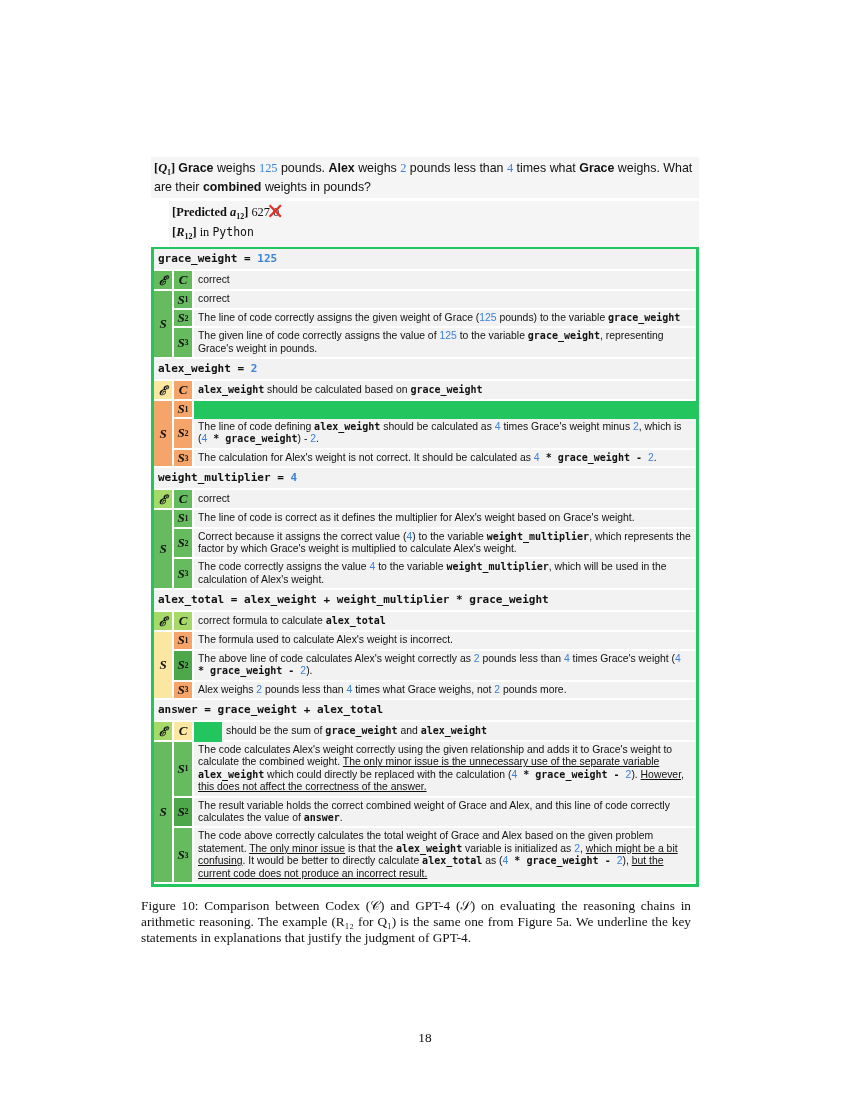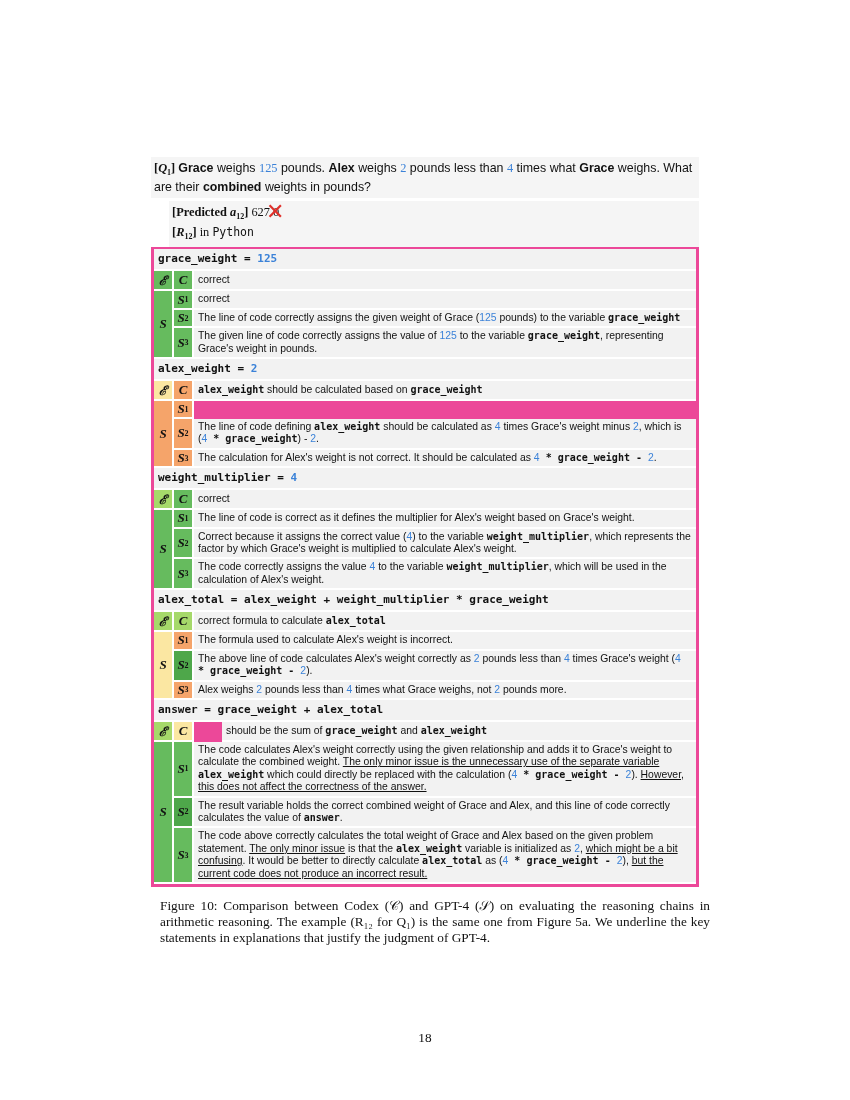--- a/index.html
+++ b/index.html
@@ -5,35 +5,35 @@
   html, body { margin: 0; padding: 0; }
   body { width: 850px; height: 1100px; background: #ffffff; position: relative; font-family: "Liberation Sans", sans-serif; color: #111; }
   .fig { position: absolute; left: 151px; top: 157px; width: 548px; }
   .qbox { background: #f5f5f5; padding: 4px 4px 3px 3px; font-size: 12.4px; line-height: 15px; }
   .serif { font-family: "Liberation Serif", serif; }
   .mono { font-family: "DejaVu Sans Mono", monospace; }
   .blue { color: #3b82d8; }
   .num-serif { font-family: "Liberation Serif", serif; color: #3b82d8; }
   .predbox { background: #f5f5f5; margin-top: 3px; padding: 4px 3px 3px 3px; font-size: 12.4px; line-height: 15px; position: relative; margin-left: 18px; }
   .xmark { position: absolute; left: 97px; top: 1px; color: #e0302a; font-size: 22px; font-weight: bold; line-height: 20px; font-family: "DejaVu Sans", sans-serif; }
-  .chain { background: #ec4899; padding: 2px 3px 3px 3px; }
+  .chain { background: #22c55e; padding: 2px 3px 3px 3px; }
   .codeline { font-family: "DejaVu Sans Mono", monospace; font-weight: bold; font-size: 11px; padding: 3px 4px 3px 4px; line-height: 14px; border-bottom: 2px solid #fff; background: #f2f2f2; }
   .block { display: grid; grid-template-columns: 20px 20px 1fr; }
   .cell-lbl { display: flex; align-items: center; justify-content: center; font-family: "Liberation Serif", serif; font-weight: bold; font-style: italic; font-size: 13px; border-right: 2px solid #fff; border-bottom: 2px solid #fff; }
   .txt { font-size: 10.4px; line-height: 12.4px; padding: 2px 4px; background: #f2f2f2; border-bottom: 2px solid #fff; display: flex; align-items: center; }
   .txt > span { display: block; }
   .txt code, .c { font-family: "DejaVu Sans Mono", monospace; font-weight: bold; font-size: 10px; }
   .u { text-decoration: underline; }
   .g1 { background: #66bb5e; }
   .g2 { background: #4ea74a; }
   .o1 { background: #f5a46a; }
   .y1 { background: #fbe7a2; }
   .lg { background: #a6d96a; }
   .sub { font-size: 8px; vertical-align: -3px; font-style: normal; }
-  .caption { position: absolute; left: 160px; top: 898px; width: 550px; font-family: "Liberation Serif", serif; font-size: 13.3px; line-height: 16px; text-align: justify; }
+  .caption { position: absolute; left: 141px; top: 898px; width: 550px; font-family: "Liberation Serif", serif; font-size: 13.3px; line-height: 16px; text-align: justify; }
   .pagenum { position: absolute; left: 0; width: 850px; top: 1030px; text-align: center; font-family: "Liberation Serif", serif; font-size: 13.3px; }
 </style>
 </head>
 <body>
 
 <div class="fig">
   <div class="qbox">
     <div id="qtext"><b class="serif">[<i>Q</i><sub style="font-size:8px">1</sub>] </b><b>Grace</b><span> weighs </span><span class="num-serif">125</span><span> pounds. </span><b>Alex</b><span> weighs </span><span class="num-serif">2</span><span> pounds less than </span><span class="num-serif">4</span><span> times what </span><b>Grace</b><span> weighs. What are their </span><b>combined</b><span> weights in pounds?</span></div>
   </div>
 

